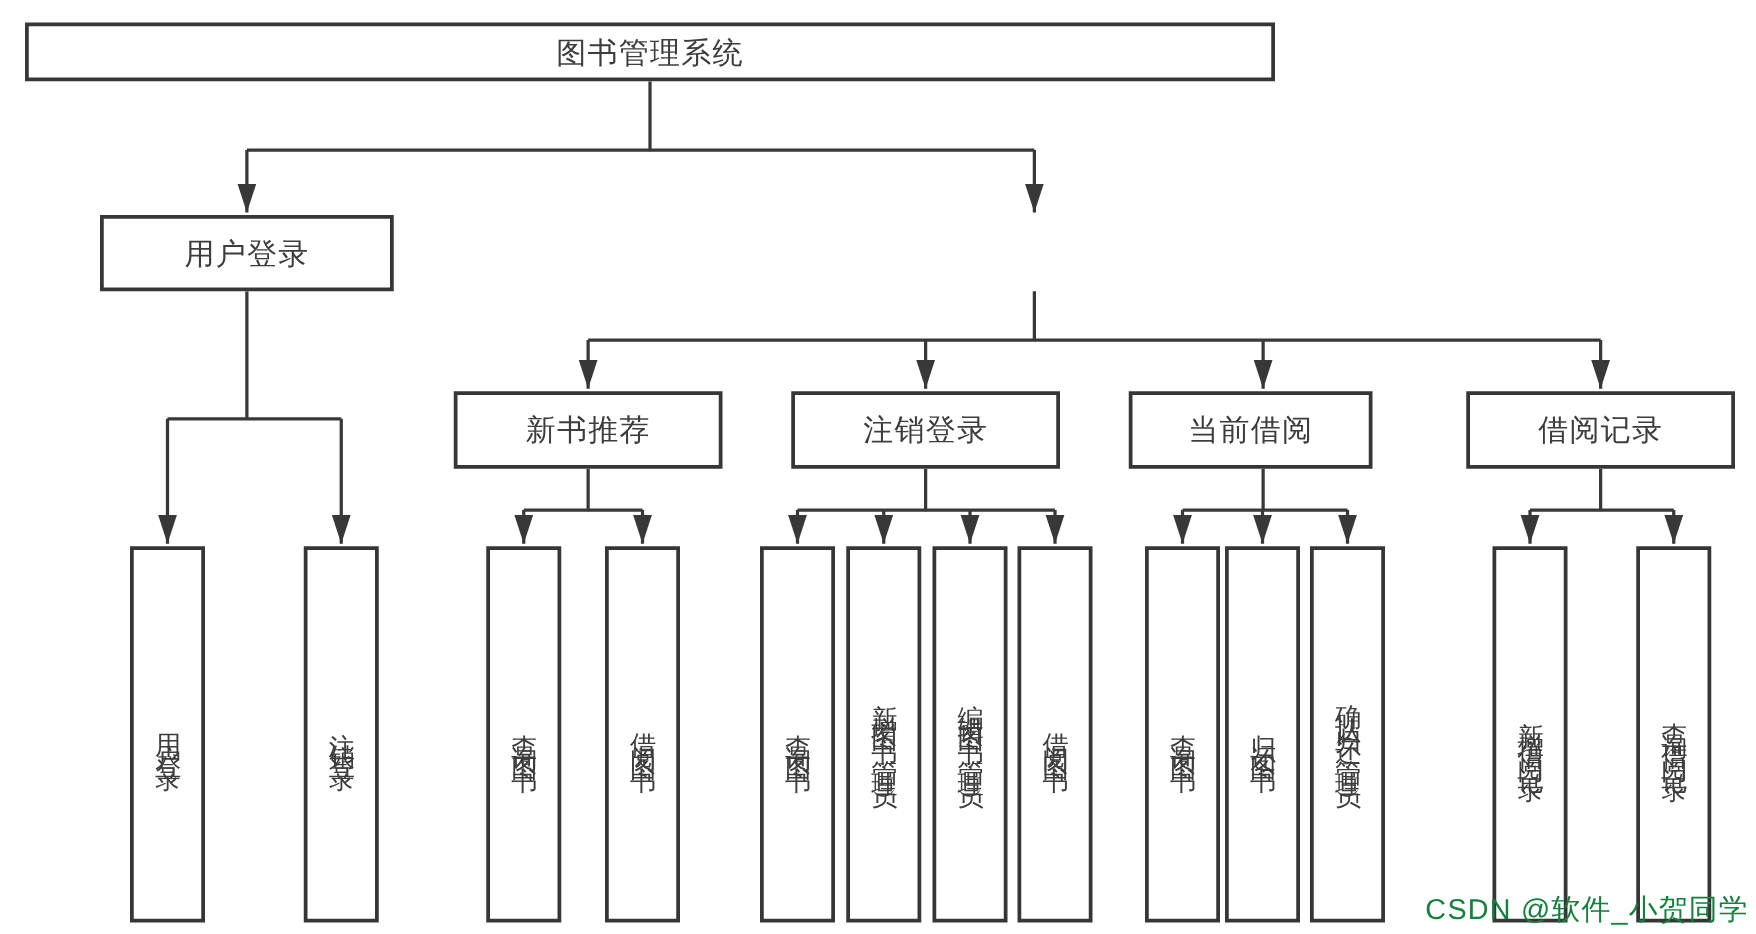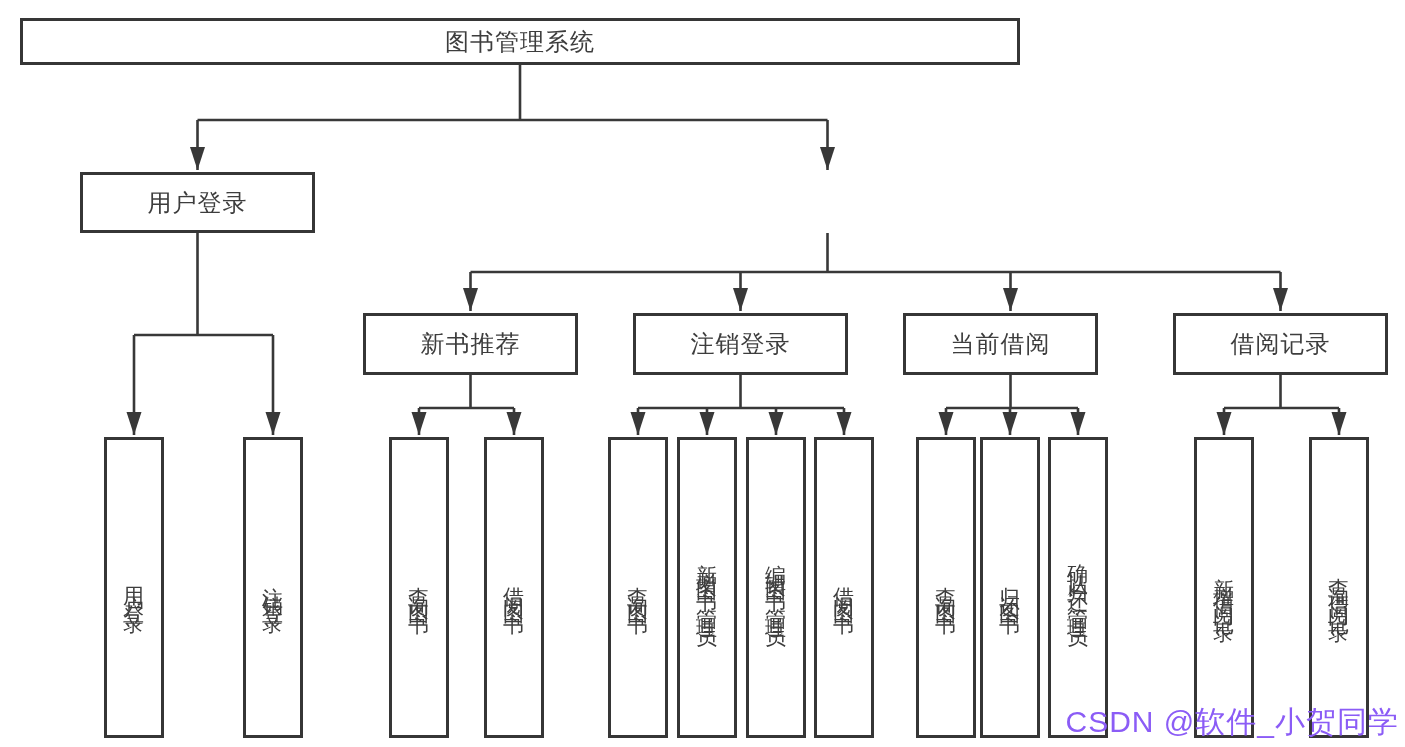--- a/index.html
+++ b/index.html
@@ -45,22 +45,22 @@
     writing-mode: vertical-rl;
     text-orientation: mixed;
     font-size: 21px;
     letter-spacing: 9px;
     line-height: 1;
   }
   .watermark {
     position: absolute;
     right: 6px;
     bottom: 4px;
-    font-size: 30px;
-    color: #8b5cf6;
+    font-size: 23px;
+    color: #15803d;
     letter-spacing: 1px;
     white-space: nowrap;
     z-index: 5;
   }
 </style>
 </head>
 <body>
 
 <div class="stage">
 

